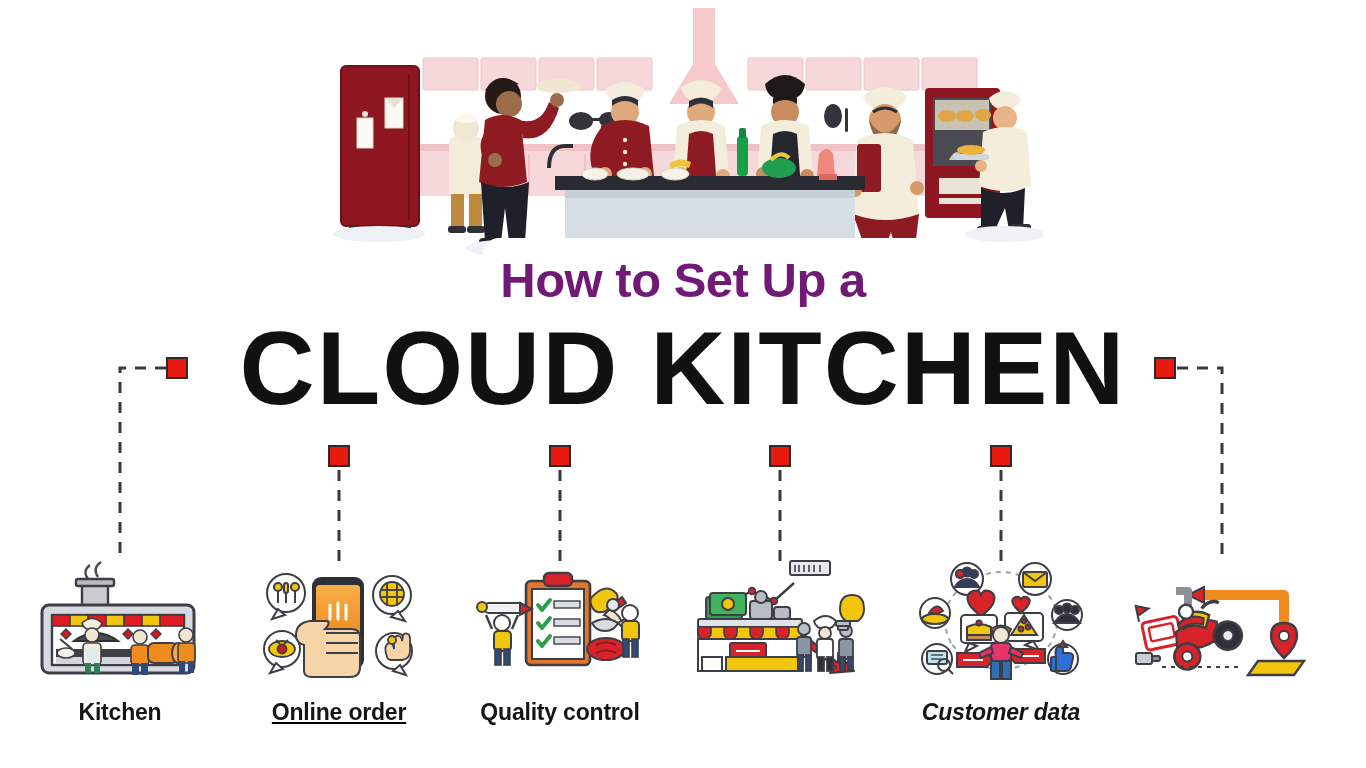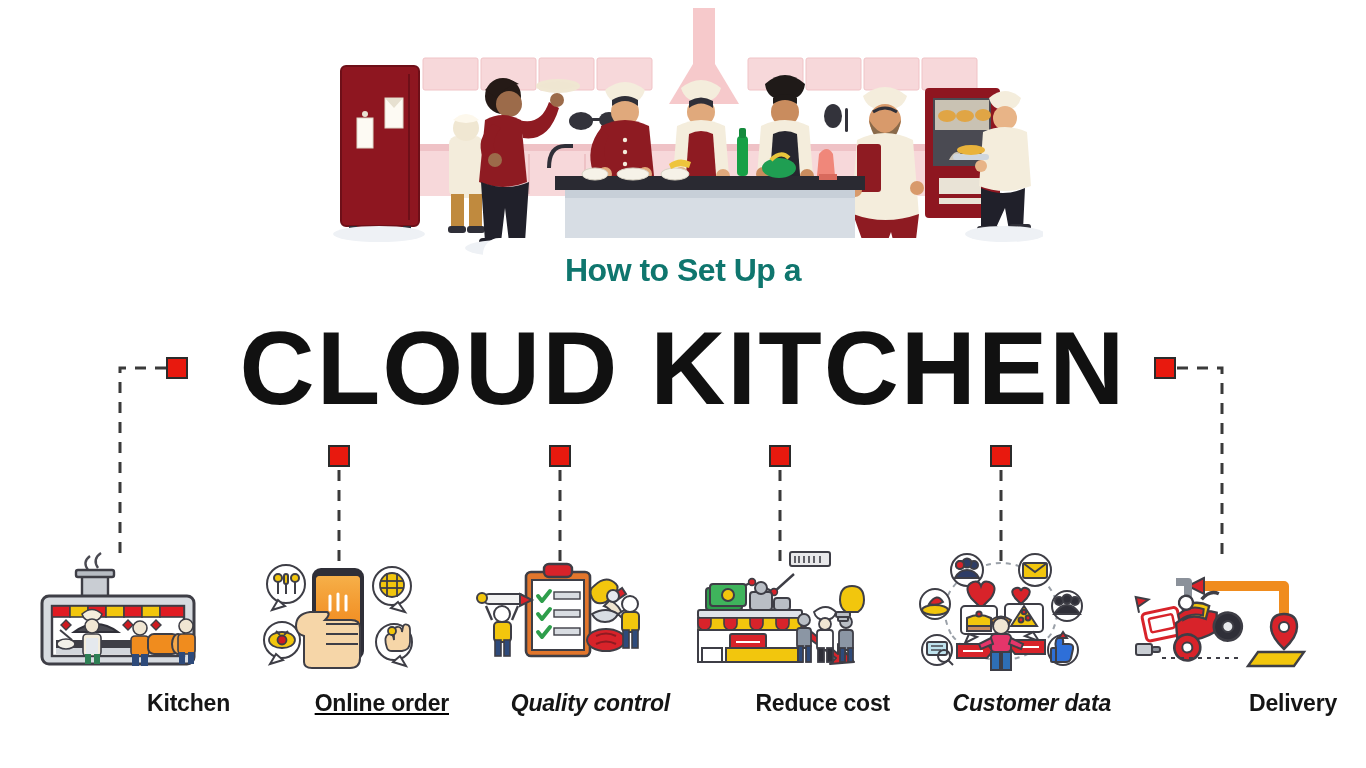--- a/index.html
+++ b/index.html
@@ -11,39 +11,39 @@
   }
   .stage{position:relative;width:1366px;height:768px;background:#fff;}
 
   
   .hero{position:absolute;left:333px;top:8px;width:710px;height:250px;}
   .hero svg{display:block;width:710px;height:250px;}
 
   
   .title-small{
     position:absolute;left:0;top:252px;width:1366px;text-align:center;
-    font-size:32px;font-weight:bold;color:#0f766e;letter-spacing:-0.5px;
+    font-size:49px;font-weight:bold;color:#701a75;letter-spacing:-0.5px;
     z-index:5;
   }
   .title-big{
     position:absolute;left:0;top:316px;width:1366px;text-align:center;
     font-size:104px;font-weight:bold;color:#111111;letter-spacing:2px;
     line-height:1;z-index:5;
   }
 
   
   .connectors{position:absolute;left:0;top:0;width:1366px;height:768px;}
   .marker{
     position:absolute;width:22px;height:22px;background:#e8190e;
     border:2.5px solid #2b2b2b;box-sizing:border-box;z-index:6;
   }
 
   
   .icon-row{position:absolute;left:0;top:552px;width:1366px;height:216px;}
-  .node{position:absolute;top:0;width:220px;text-align:right;}
+  .node{position:absolute;top:9px;width:220px;text-align:center;}
   .node .art{height:120px;display:flex;align-items:flex-end;justify-content:center;}
   .node .art svg{display:block;}
   .node .label{
     margin-top:18px;font-size:23px;font-weight:bold;color:#151515;
     letter-spacing:-0.2px;white-space:nowrap;
   }
 </style>
 </head>
 <body>
 
@@ -384,21 +384,21 @@
             <path d="M56 60 q-14 2 -14 14 q0 8 8 10 l0 26 q0 6 8 6 l38 0 q10 0 10 -10 l0 -30 q0 -8 -9 -8 l-26 0 q6 -6 2 -8z"></path>
             <path d="M72 72 h32"></path>
               <path d="M72 82 h32"></path>
               <path d="M72 92 h32"></path>
           </g>
         </svg>
       </div>
       <div class="label">Online order</div>
     </div>
 
-    <div class="node" style="left:450px;font-style:italic;">
+    <div class="node" style="left:450px;">
       <div class="art">
         <svg width="180" height="120" viewBox="0 0 180 120" xmlns="http://www.w3.org/2000/svg">
 
           <rect x="56" y="20" width="64" height="84" rx="5" fill="#e2762c" stroke="#3e3e46" stroke-width="2.6"></rect>
           <rect x="62" y="28" width="52" height="70" fill="#ffffff" stroke="#3e3e46" stroke-width="2"></rect>
           <rect x="74" y="12" width="28" height="13" rx="5" fill="#d8232a" stroke="#3e3e46" stroke-width="2.4"></rect>
           <g fill="#d9dde2" stroke="#3e3e46" stroke-width="1.4">
             <rect x="84" y="40" width="26" height="7"></rect>
             <rect x="84" y="58" width="26" height="7"></rect>
             <rect x="84" y="76" width="26" height="7"></rect>
@@ -518,21 +518,20 @@
               </g>
           </g>
 
           <g stroke="#3e3e46" stroke-width="2">
             <path d="M162 52 q0 -14 12 -14 q12 0 12 14 q0 8 -6 12 l-12 0 q-6 -4 -6 -12z" fill="#f2c60d" transform="translate(-12,0)"></path>
             <rect x="146" y="64" width="14" height="5" rx="1.5" fill="#b9bec5"></rect>
             <rect x="148" y="69" width="10" height="4" rx="1.5" fill="#b9bec5"></rect>
           </g>
         </svg>
       </div>
-      <div class="label">Reduce cost</div>
     </div>
 
     <div class="node" style="left:891px;font-style:italic;">
       <div class="art">
         <svg width="180" height="124" viewBox="0 0 180 124" xmlns="http://www.w3.org/2000/svg">
 
           <path d="M40 86 Q22 50 56 26 Q90 4 124 26 Q158 50 140 86 Q120 112 90 112 Q60 112 40 86" fill="none" stroke="#9aa0a8" stroke-width="2" stroke-dasharray="5 5"></path>
 
           <g stroke="#3e3e46" stroke-width="2">
             <circle cx="56" cy="22" r="16" fill="#ffffff"></circle>
@@ -670,17 +669,16 @@
           <g stroke="#3e3e46" stroke-width="2">
             <rect x="4" y="92" width="16" height="11" rx="2" fill="#c9cdd3"></rect>
             <rect x="20" y="95" width="8" height="5" rx="2" fill="#8b919a"></rect>
           </g>
 
           <g stroke="#3e3e46" stroke-width="2" stroke-dasharray="4 5">
             <line x1="30" y1="106" x2="106" y2="106"></line>
           </g>
         </svg>
       </div>
-      <div class="label">Delivery</div>
     </div>
 
   </div>
 </div>
 
 </body></html>

